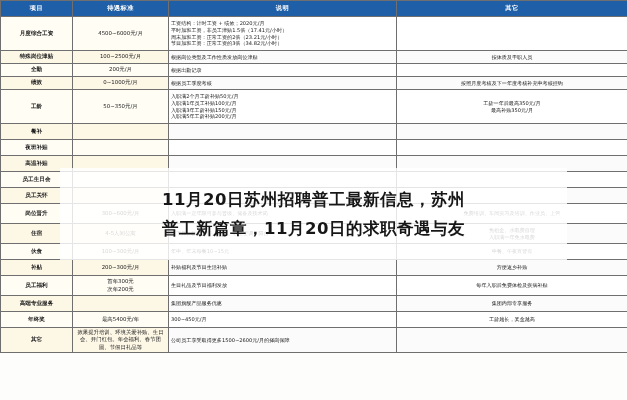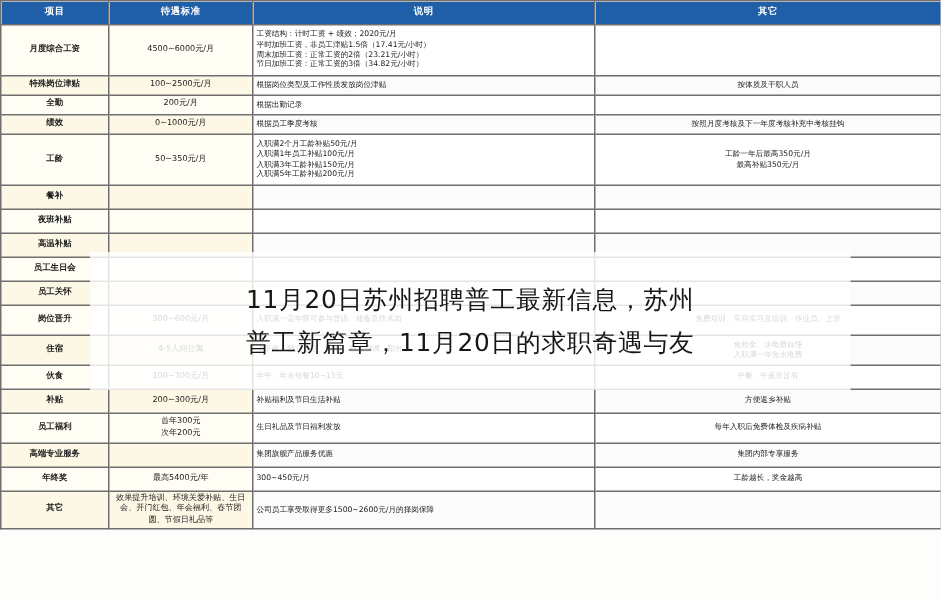--- a/index.html
+++ b/index.html
@@ -92,21 +92,21 @@
     top: 0;
     width: 507px;
     height: 92px;
     background: rgba(255,255,255,0.82);
   }
   #overlay-title .title-text {
     position: relative;
     width: 520px;
     text-align: center;
     font-family: "DejaVu Sans", "Liberation Sans", sans-serif;
-    font-weight: normal;
+    font-weight: bold;
     font-size: 16.5px;
     line-height: 29px;
     color: #171717;
     letter-spacing: 0.5px;
   }
 </style>
 </head>
 <body>
 
 <div id="page">

